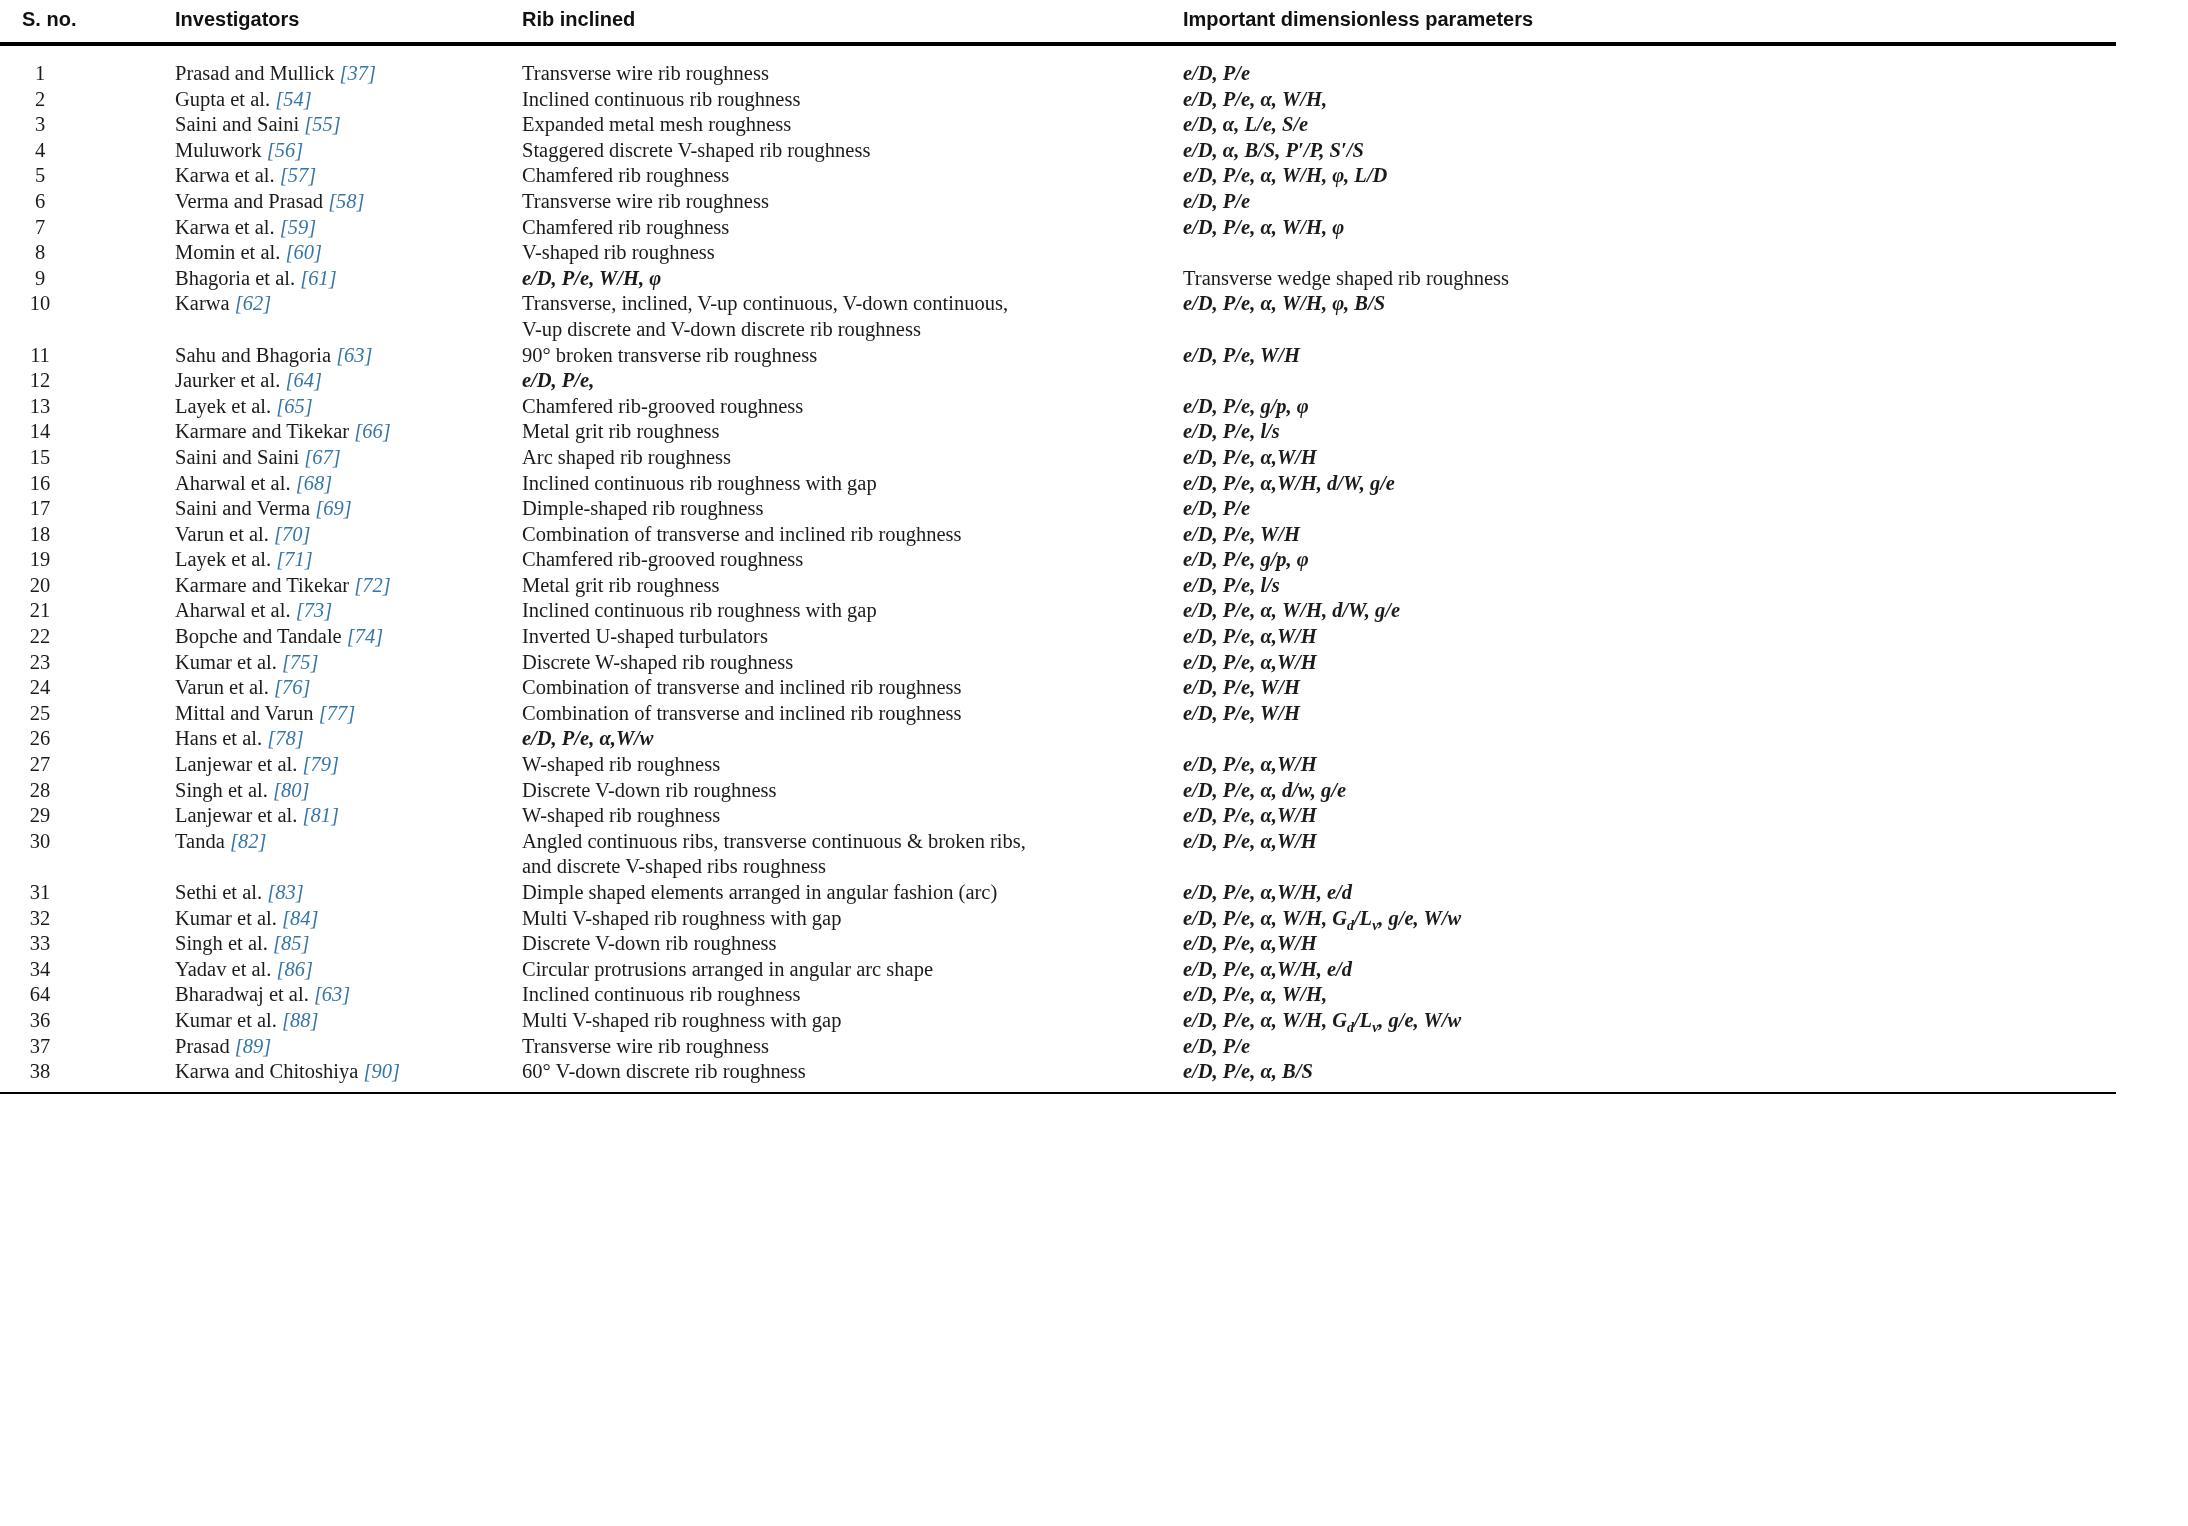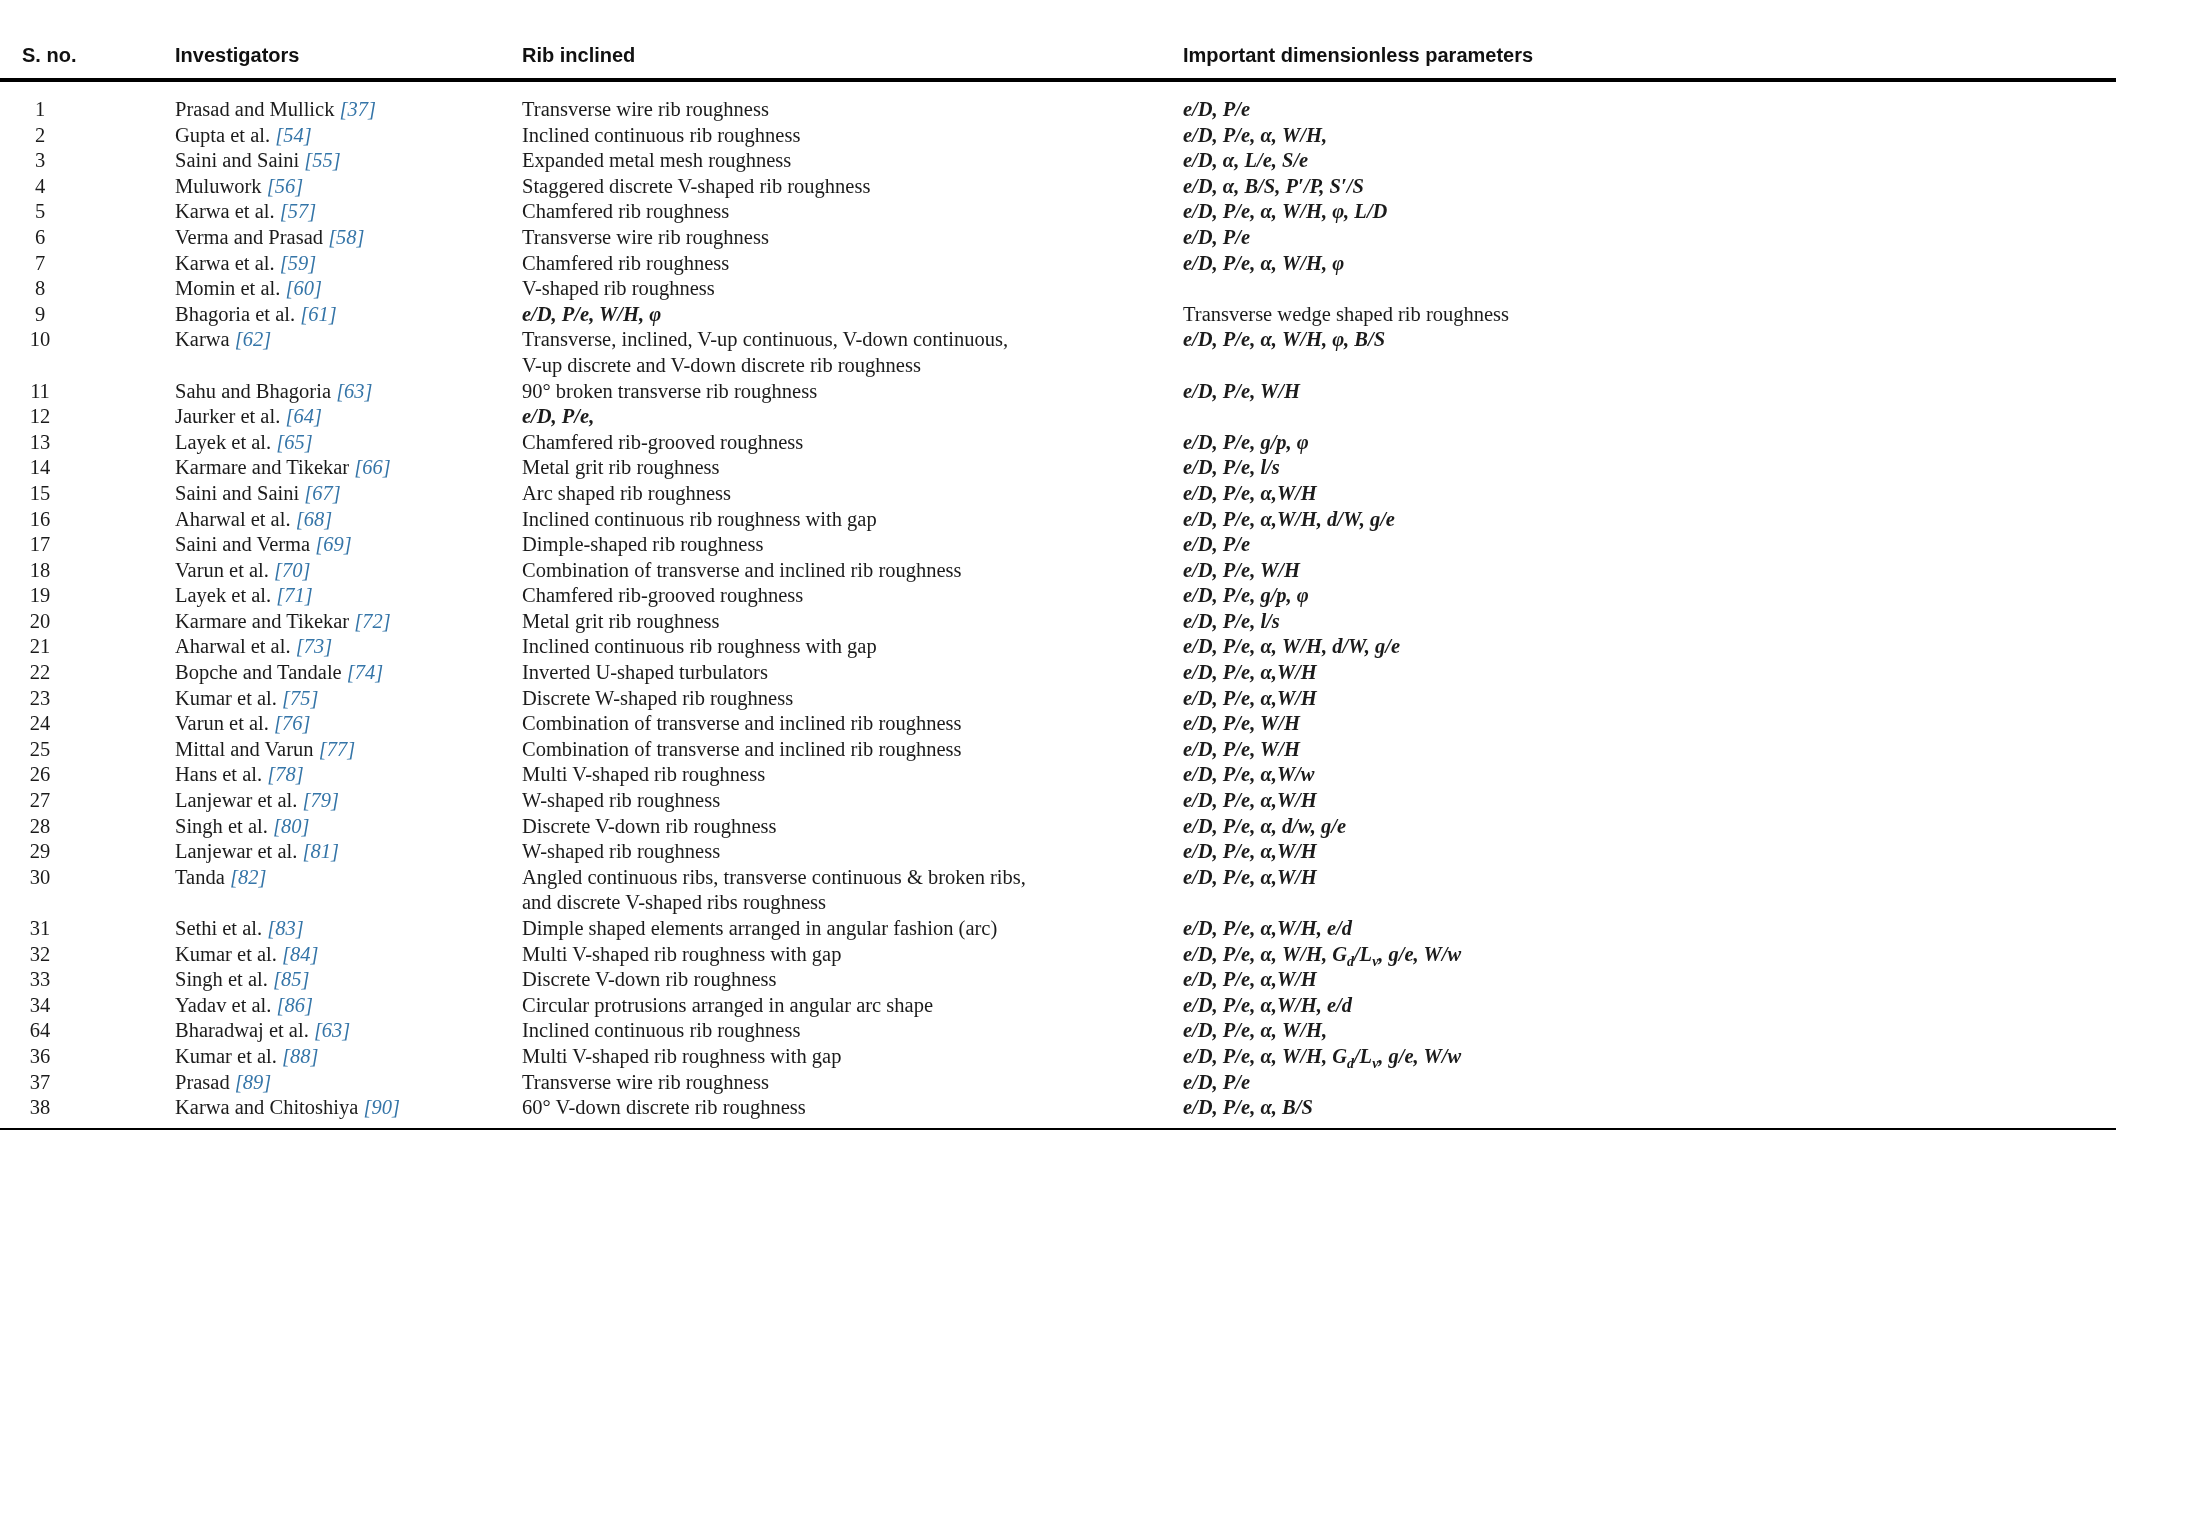--- a/index.html
+++ b/index.html
@@ -4,21 +4,21 @@
 <style>
   * { box-sizing: border-box; margin: 0; padding: 0; }
   html, body { background: #ffffff; }
   body {
     width: 2188px;
     height: 1526px;
     font-family: "Liberation Serif", "DejaVu Serif", serif;
     color: #1b1b1b;
     overflow: hidden;
   }
-  .table { width: 2116px; margin-top: 36px; }
+  .table { width: 2116px; }
   .thead {
     display: grid;
     grid-template-columns: 153px 347px 661px auto;
     padding: 7px 0 11px 22px;
     border-bottom: 4px solid #000;
     font-family: "Liberation Sans", "DejaVu Sans", sans-serif;
     font-weight: bold;
     font-size: 20px;
     line-height: 24px;
     color: #111;
@@ -225,21 +225,20 @@
   <div class="row">
     <div class="cell"><span class="sno">25</span></div>
     <div class="cell"><span>Mittal and Varun</span> <a class="ref">[77]</a></div>
     <div class="cell">Combination of transverse and inclined rib roughness</div>
     <div class="cell params">e/D, P/e, W/H</div>
   </div>
 
   <div class="row">
     <div class="cell"><span class="sno">26</span></div>
     <div class="cell"><span>Hans et al.</span> <a class="ref">[78]</a></div>
-    <div class="cell">Multi V-shaped rib roughness</div>
     <div class="cell params">e/D, P/e, α,W/w</div>
   </div>
 
   <div class="row">
     <div class="cell"><span class="sno">27</span></div>
     <div class="cell"><span>Lanjewar et al.</span> <a class="ref">[79]</a></div>
     <div class="cell">W-shaped rib roughness</div>
     <div class="cell params">e/D, P/e, α,W/H</div>
   </div>
 

